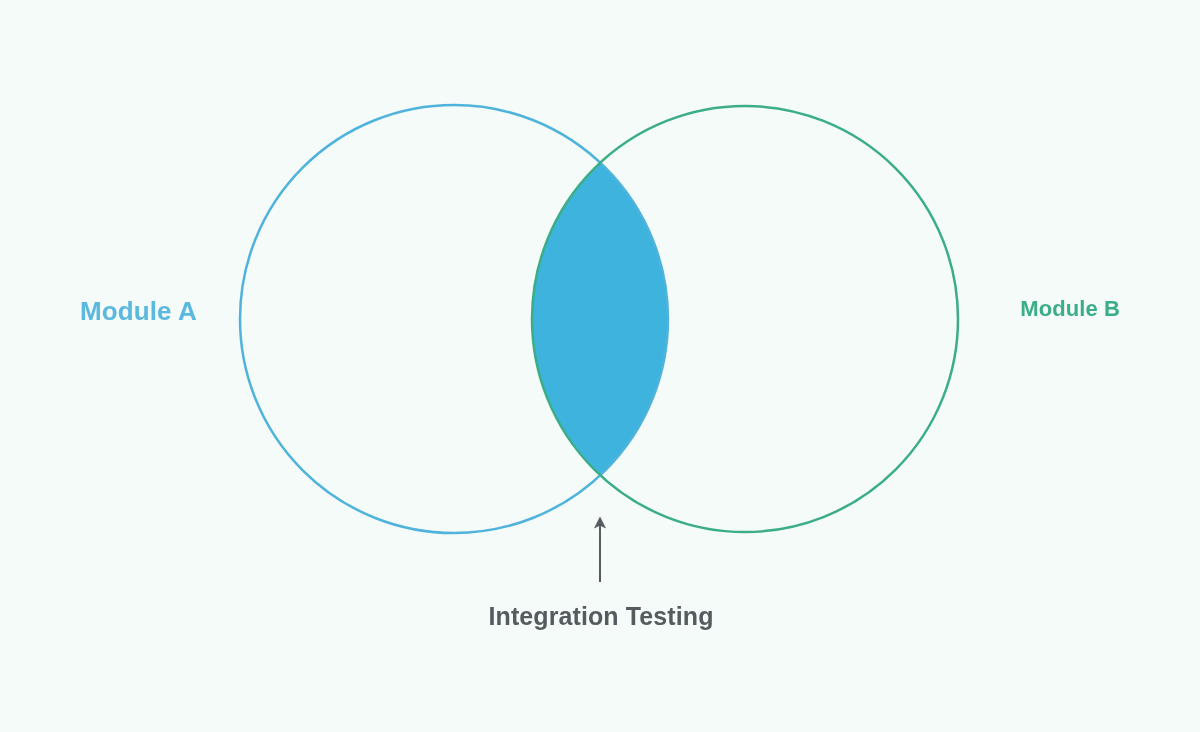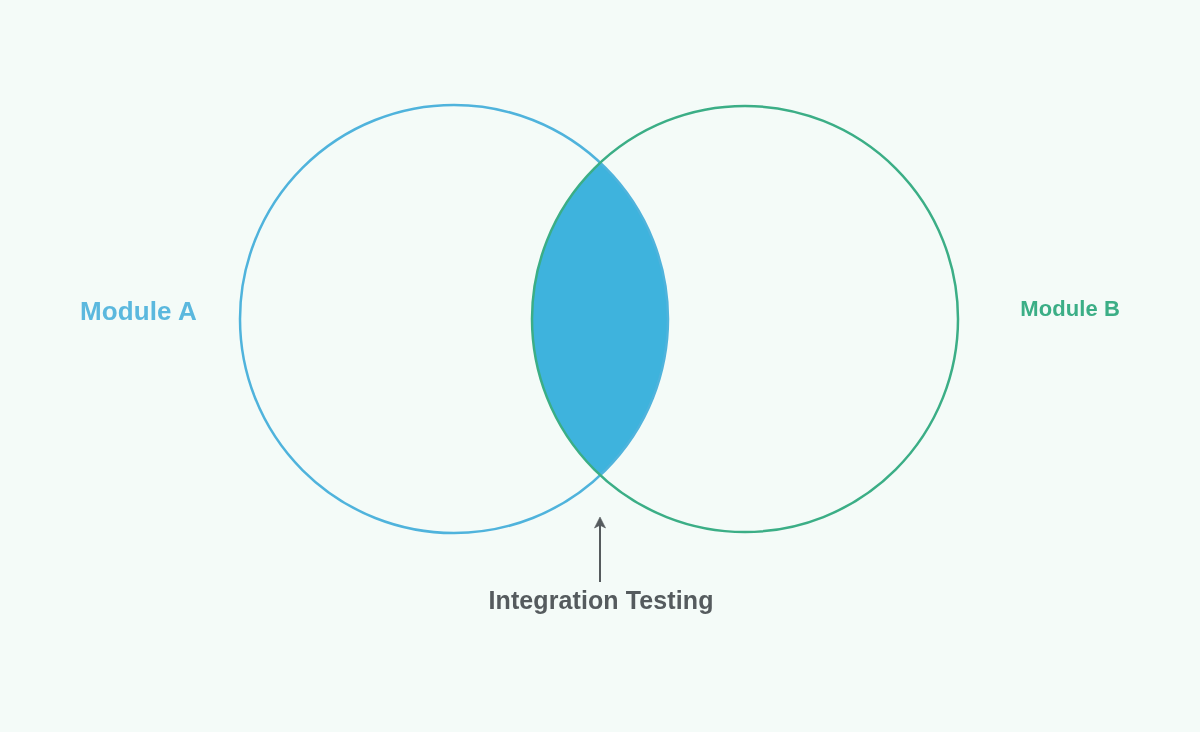--- a/index.html
+++ b/index.html
@@ -42,21 +42,21 @@
   }
   #label-module-b {
     right: 80px;
     top: 296px;
     font-size: 22px;
     color: #3bae86;
   }
   #label-intersection {
     left: 0;
     right: 0;
-    top: 586px;
+    top: 602px;
     text-align: center;
     font-size: 25px;
     color: #555b5e;
   }
   
   #label-intersection > span {
     position: relative;
     left: 1px;
   }
 </style>

